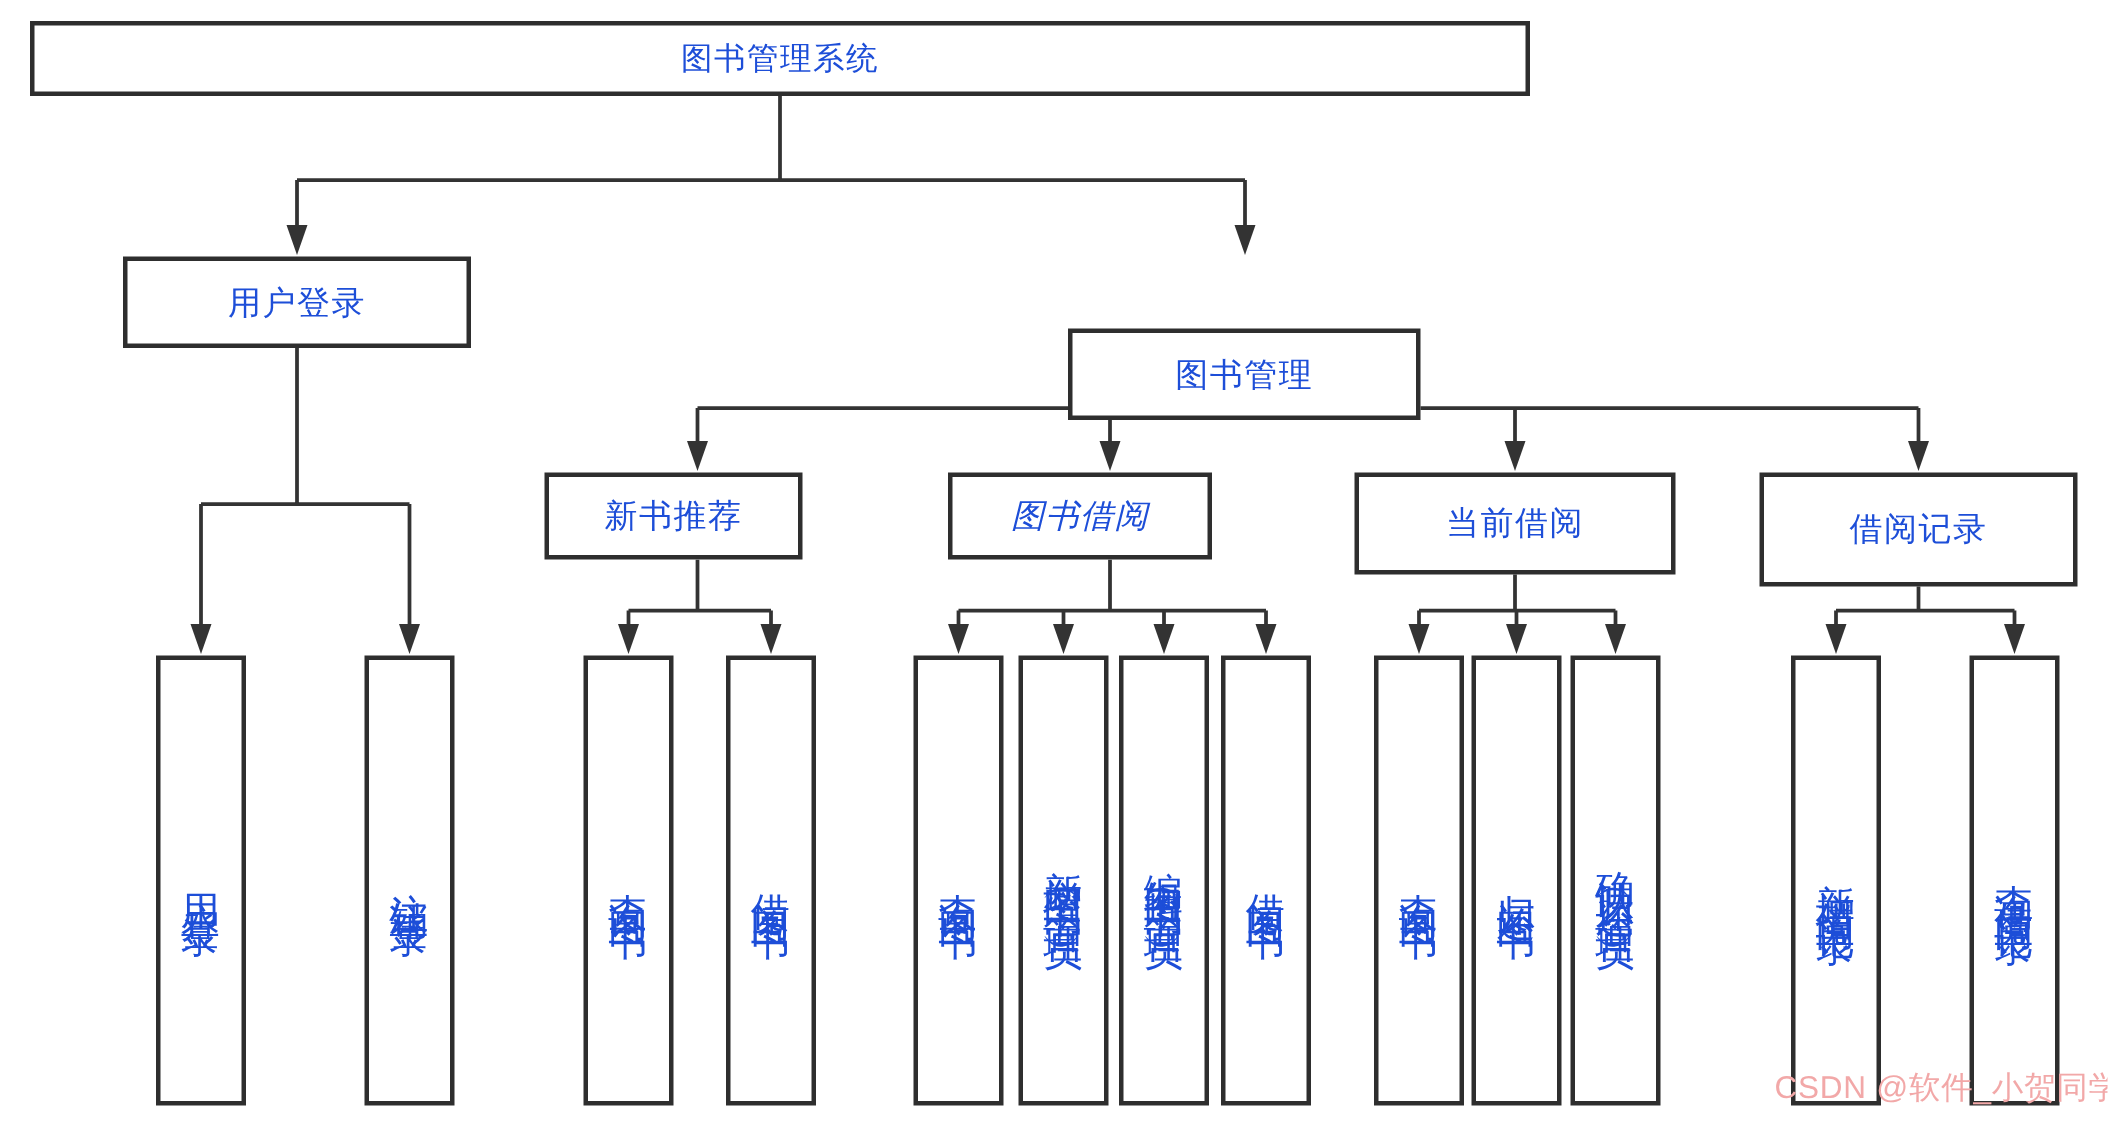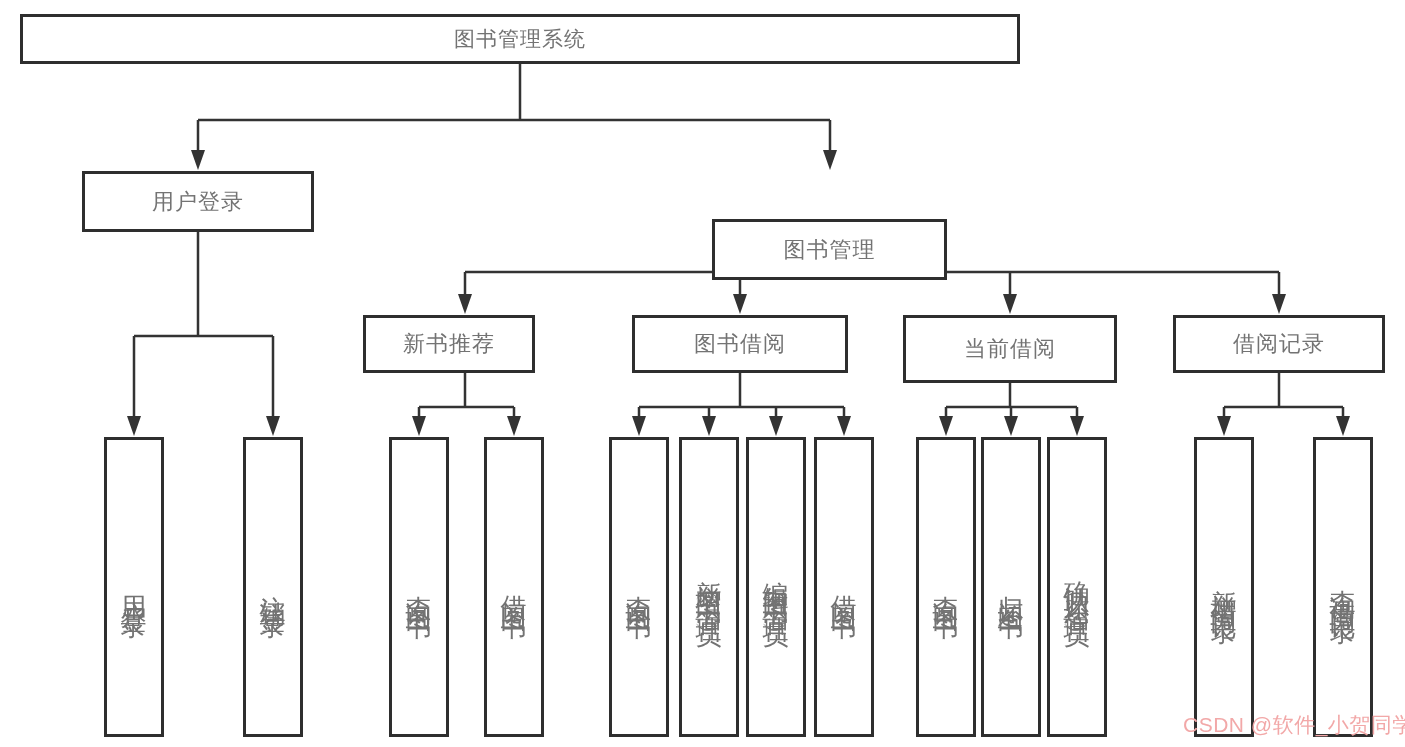--- a/index.html
+++ b/index.html
@@ -11,21 +11,21 @@
   }
   .stage { position: relative; width: 1405px; height: 747px; background: #fff; }
   svg.wires { position: absolute; left: 0; top: 0; z-index: 1; }
   .node {
     position: absolute;
     background: #ffffff;
     border: 3px solid #2e2e2e;
     display: flex;
     align-items: center;
     justify-content: center;
-    color: #737373;
+    color: #1d4ed8;
     z-index: 2;
     text-align: center;
   }
   .node.h span {
     font-size: 22px;
     letter-spacing: 1px;
     white-space: nowrap;
   }
   .node.root span { font-size: 21px; }
   .node.v span {
@@ -98,27 +98,27 @@
   <div class="node h" style="left:82px; top:171px; width:232px; height:61px;">
     <span>用户登录</span>
   </div>
   <div class="node h" style="left:712px; top:171px; width:235px; height:61px;margin-top:48px;">
     <span>图书管理</span>
   </div>
 
   <div class="node h" style="left:363px; top:315px; width:172px; height:58px;">
     <span>新书推荐</span>
   </div>
-  <div class="node h" style="left:632px; top:315px; width:216px; height:58px;">
+  <div class="node h" style="left:632px; top:315px; width:176px; height:58px;font-style:italic;">
     <span>图书借阅</span>
   </div>
   <div class="node h" style="left:903px; top:315px; width:214px; height:68px;">
     <span>当前借阅</span>
   </div>
-  <div class="node h" style="left:1173px; top:315px; width:212px; height:58px;">
+  <div class="node h" style="left:1173px; top:315px; width:212px; height:76px;">
     <span>借阅记录</span>
   </div>
 
   <div class="node v" style="left:104px; top:437px; width:60px; height:300px;">
     <span>用户登录</span>
   </div>
   <div class="node v" style="left:243px; top:437px; width:60px; height:300px;">
     <span>注销登录</span>
   </div>
 

